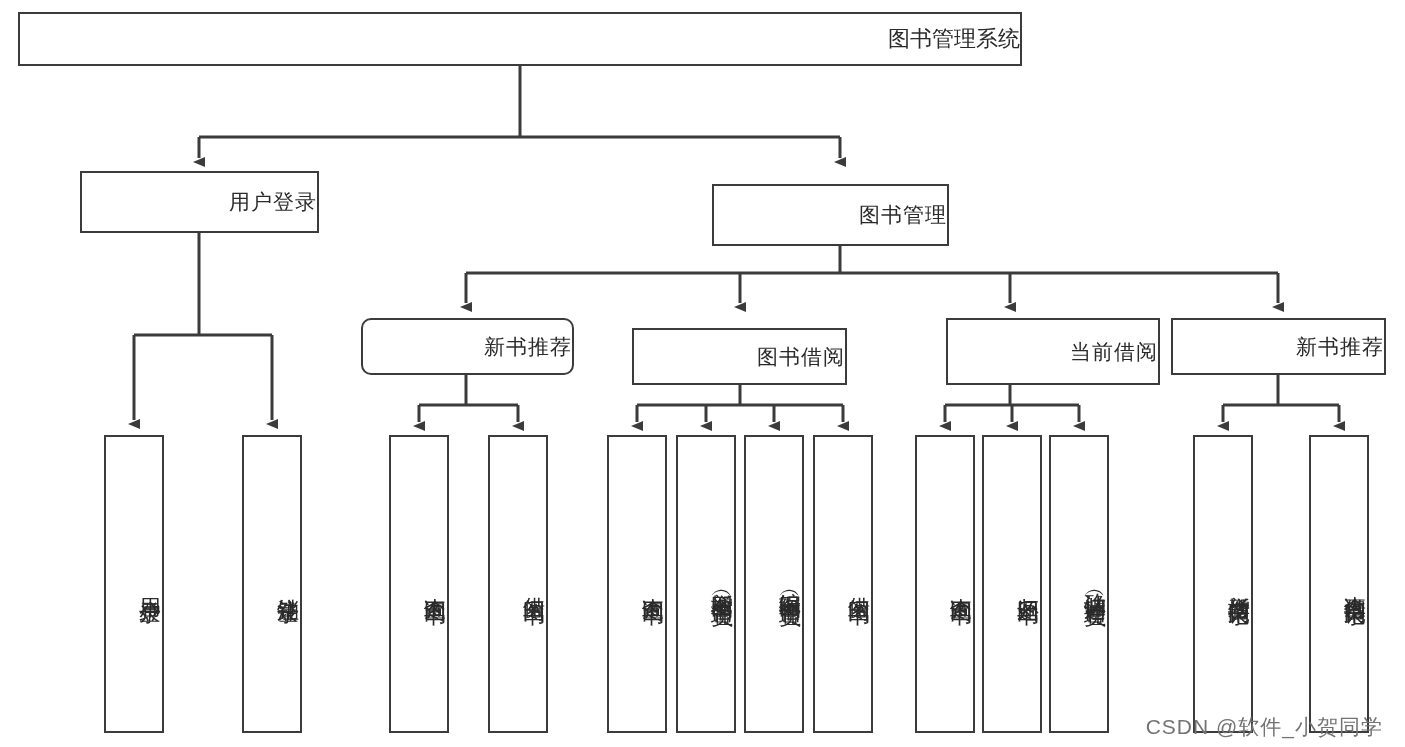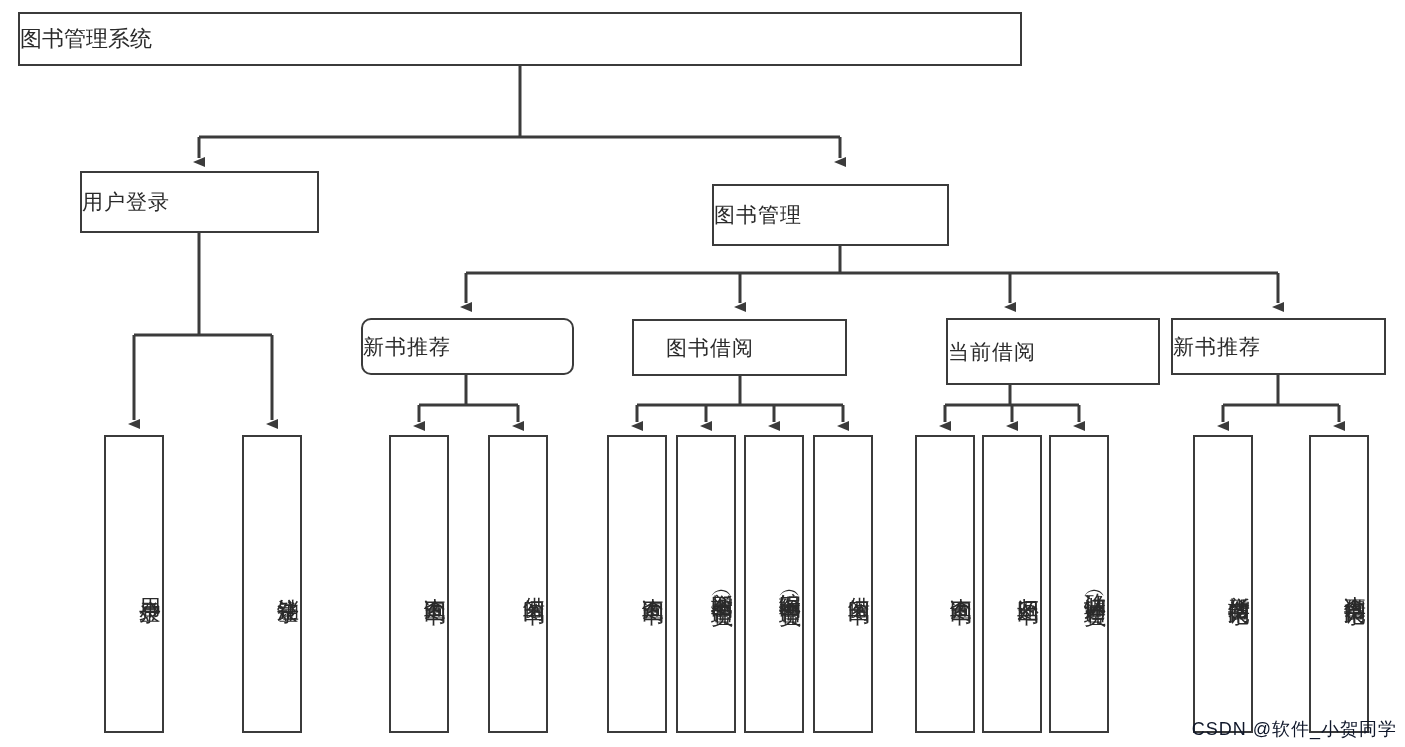--- a/index.html
+++ b/index.html
@@ -17,21 +17,21 @@
     position:absolute;left:0;top:0;width:1405px;height:747px;
     pointer-events:none;
   }
   .node{
     position:absolute;
     box-sizing:border-box;
     border:2.5px solid #3b3b3b;
     background:#ffffff;
     display:flex;
     align-items:center;
-    justify-content:flex-start;
+    justify-content:flex-end;
     color:#2a2a2a;
   }
   .node.h{
     font-size:21px;
     letter-spacing:1px;
   }
   .node.root{
     font-size:22px;
   }
   .node.v{
@@ -46,24 +46,24 @@
   }
   .node.v .vtext{
     writing-mode:vertical-rl;
     text-orientation:upright;
     display:block;
     text-align:center;
     white-space:normal;
   }
   .watermark{
     position:absolute;
-    right:8px;
+    right:22px;
     bottom:6px;
-    font-size:18px;
-    color:#0f172a;
+    font-size:21px;
+    color:#737373;
     letter-spacing:1px;
     white-space:nowrap;
   }
 </style>
 </head>
 <body>
 
 <div id="canvas">
 
   <svg class="wires" viewBox="0 0 1405 747" xmlns="http://www.w3.org/2000/svg">
@@ -125,21 +125,21 @@
   </div>
 
   <div class="node h" style="left:712px;top:184px;width:237px;height:62px;">
     <span>图书管理</span>
   </div>
 
   <div class="node h" style="left:361px;top:318px;width:213px;height:57px;border-radius:10px;">
     <span>新书推荐</span>
   </div>
 
-  <div class="node h" style="left:632px;top:319px;width:215px;height:57px;padding-left:32px;">
+  <div class="node h" style="left:632px;top:328px;width:215px;height:57px;padding-left:32px;">
     <span>图书借阅</span>
   </div>
 
   <div class="node h" style="left:946px;top:318px;width:214px;height:67px;">
     <span>当前借阅</span>
   </div>
 
   <div class="node h" style="left:1171px;top:318px;width:215px;height:57px;">
     <span>新书推荐</span>
   </div>

